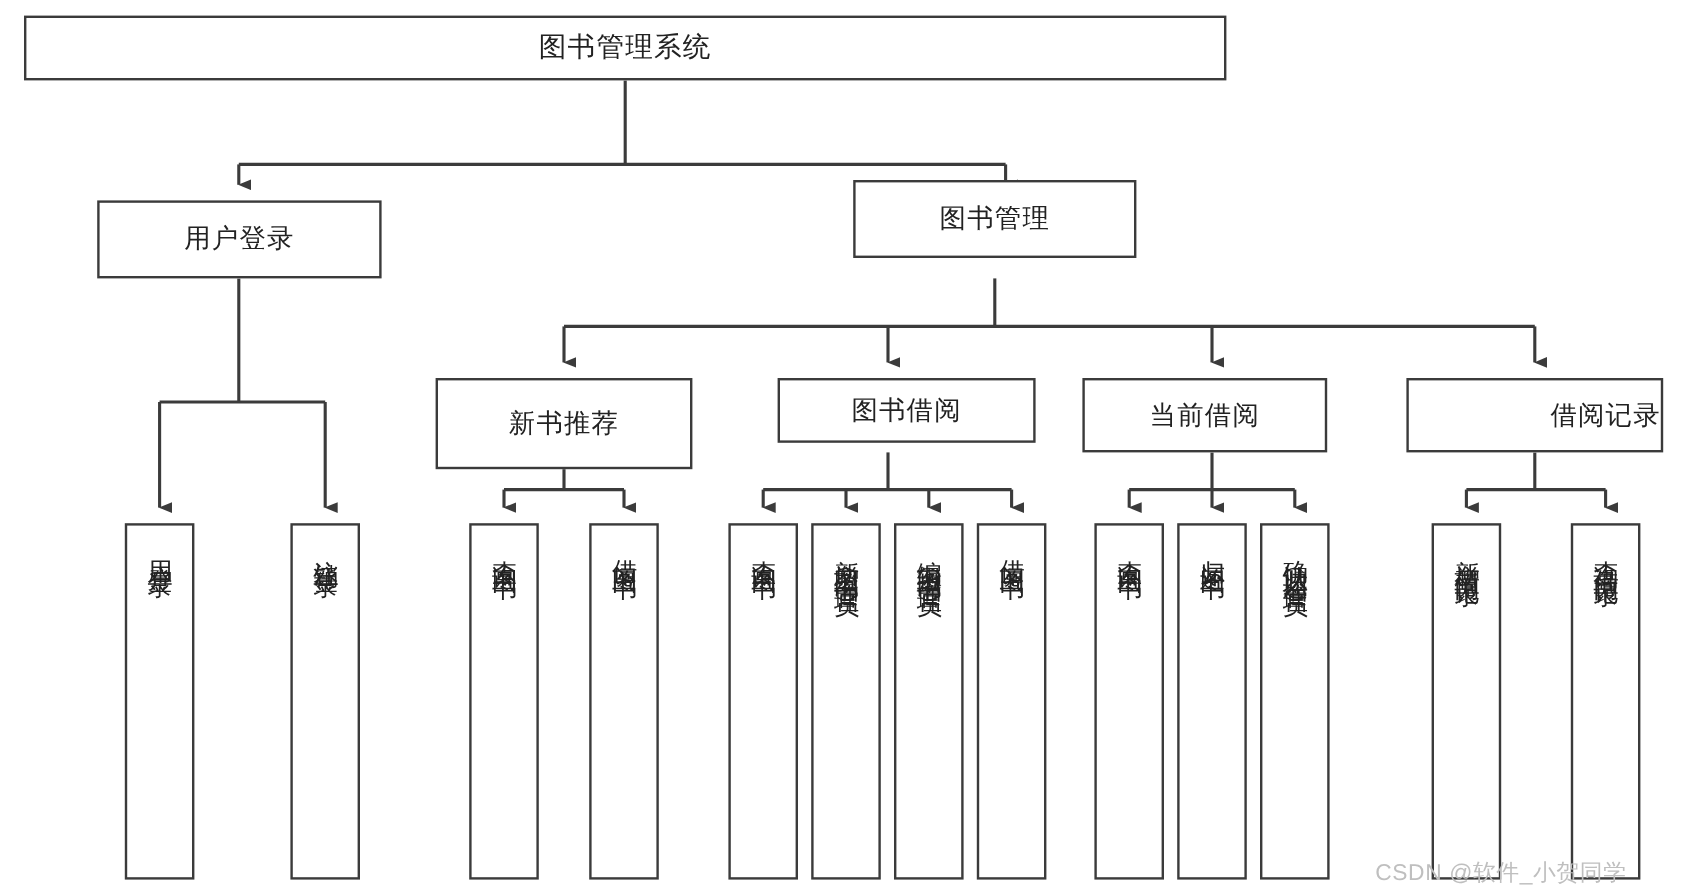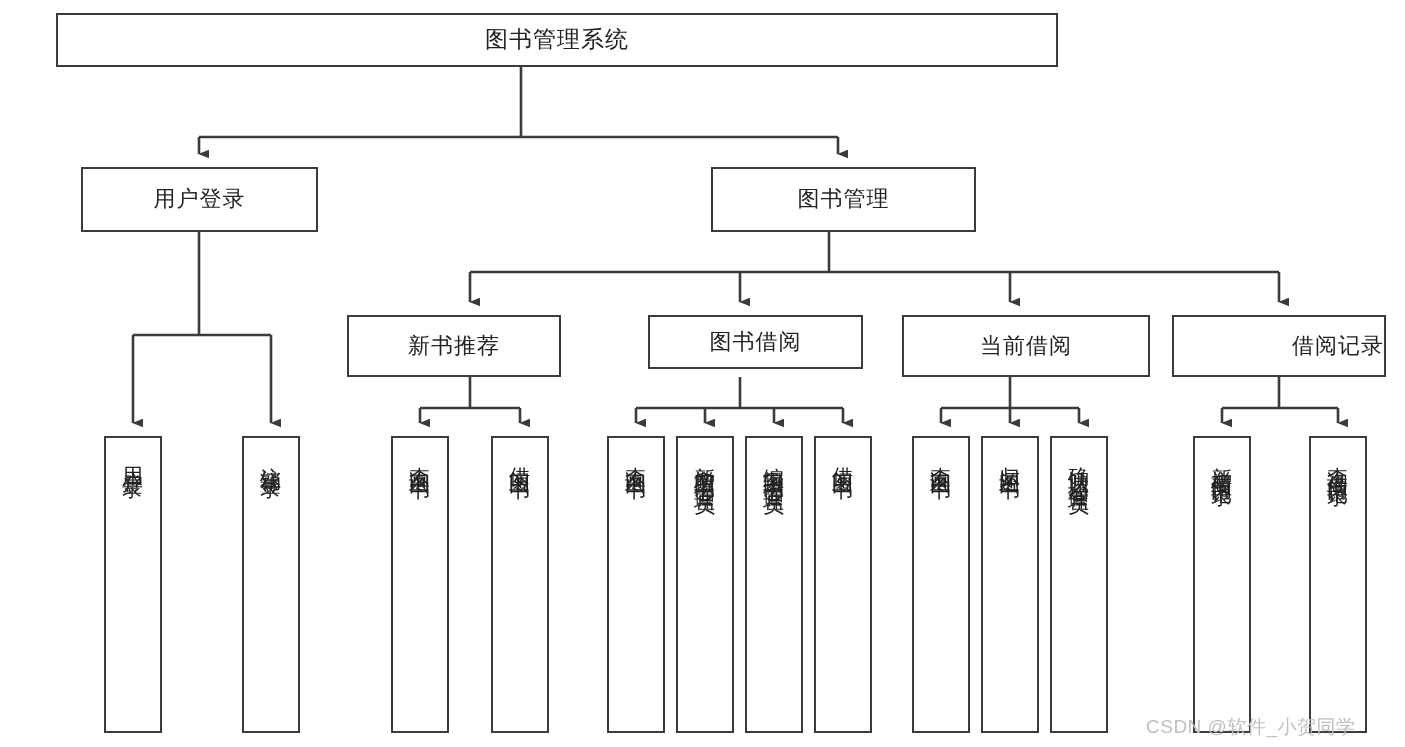--- a/index.html
+++ b/index.html
@@ -121,41 +121,41 @@
       <path d="M1010,408 L1010,423" marker-end="url(#arrowhead)"></path>
       <path d="M1079,408 L1079,423" marker-end="url(#arrowhead)"></path>
 
       <path d="M1279,377 L1279,408"></path>
       <path d="M1222,408 L1338,408"></path>
       <path d="M1222,408 L1222,423" marker-end="url(#arrowhead)"></path>
       <path d="M1338,408 L1338,423" marker-end="url(#arrowhead)"></path>
     </g>
   </svg>
 
-  <div class="node h root" style="left:20px; top:13px; width:1002px; height:54px;margin-left:36px;">
+  <div class="node h root" style="left:20px; top:13px; width:1002px; height:54px;">
     <span class="lbl">图书管理系统</span>
   </div>
 
   <div class="node h" style="left:81px; top:167px; width:237px; height:65px;">
     <span class="lbl">用户登录</span>
   </div>
 
-  <div class="node h" style="left:711px; top:167px; width:265px; height:65px;">
+  <div class="node h" style="left:711px; top:150px; width:236px; height:65px;">
     <span class="lbl">图书管理</span>
   </div>
 
-  <div class="node h" style="left:347px; top:315px; width:214px; height:62px;">
+  <div class="node h" style="left:363px; top:315px; width:214px; height:76px;">
     <span class="lbl">新书推荐</span>
   </div>
 
   <div class="node h" style="left:648px; top:315px; width:215px; height:54px;">
     <span class="lbl">图书借阅</span>
   </div>
 
-  <div class="node h" style="left:902px; top:315px; width:248px; height:62px;">
+  <div class="node h" style="left:902px; top:315px; width:204px; height:62px;">
     <span class="lbl">当前借阅</span>
   </div>
 
   <div class="node h" style="left:1172px; top:315px; width:214px; height:62px;justify-content:flex-end;">
     <span class="lbl">借阅记录</span>
   </div>
 
   <div class="node v" style="left:104px; top:436px; width:58px; height:297px;">
     <span class="lbl">用户登录</span>
   </div>

